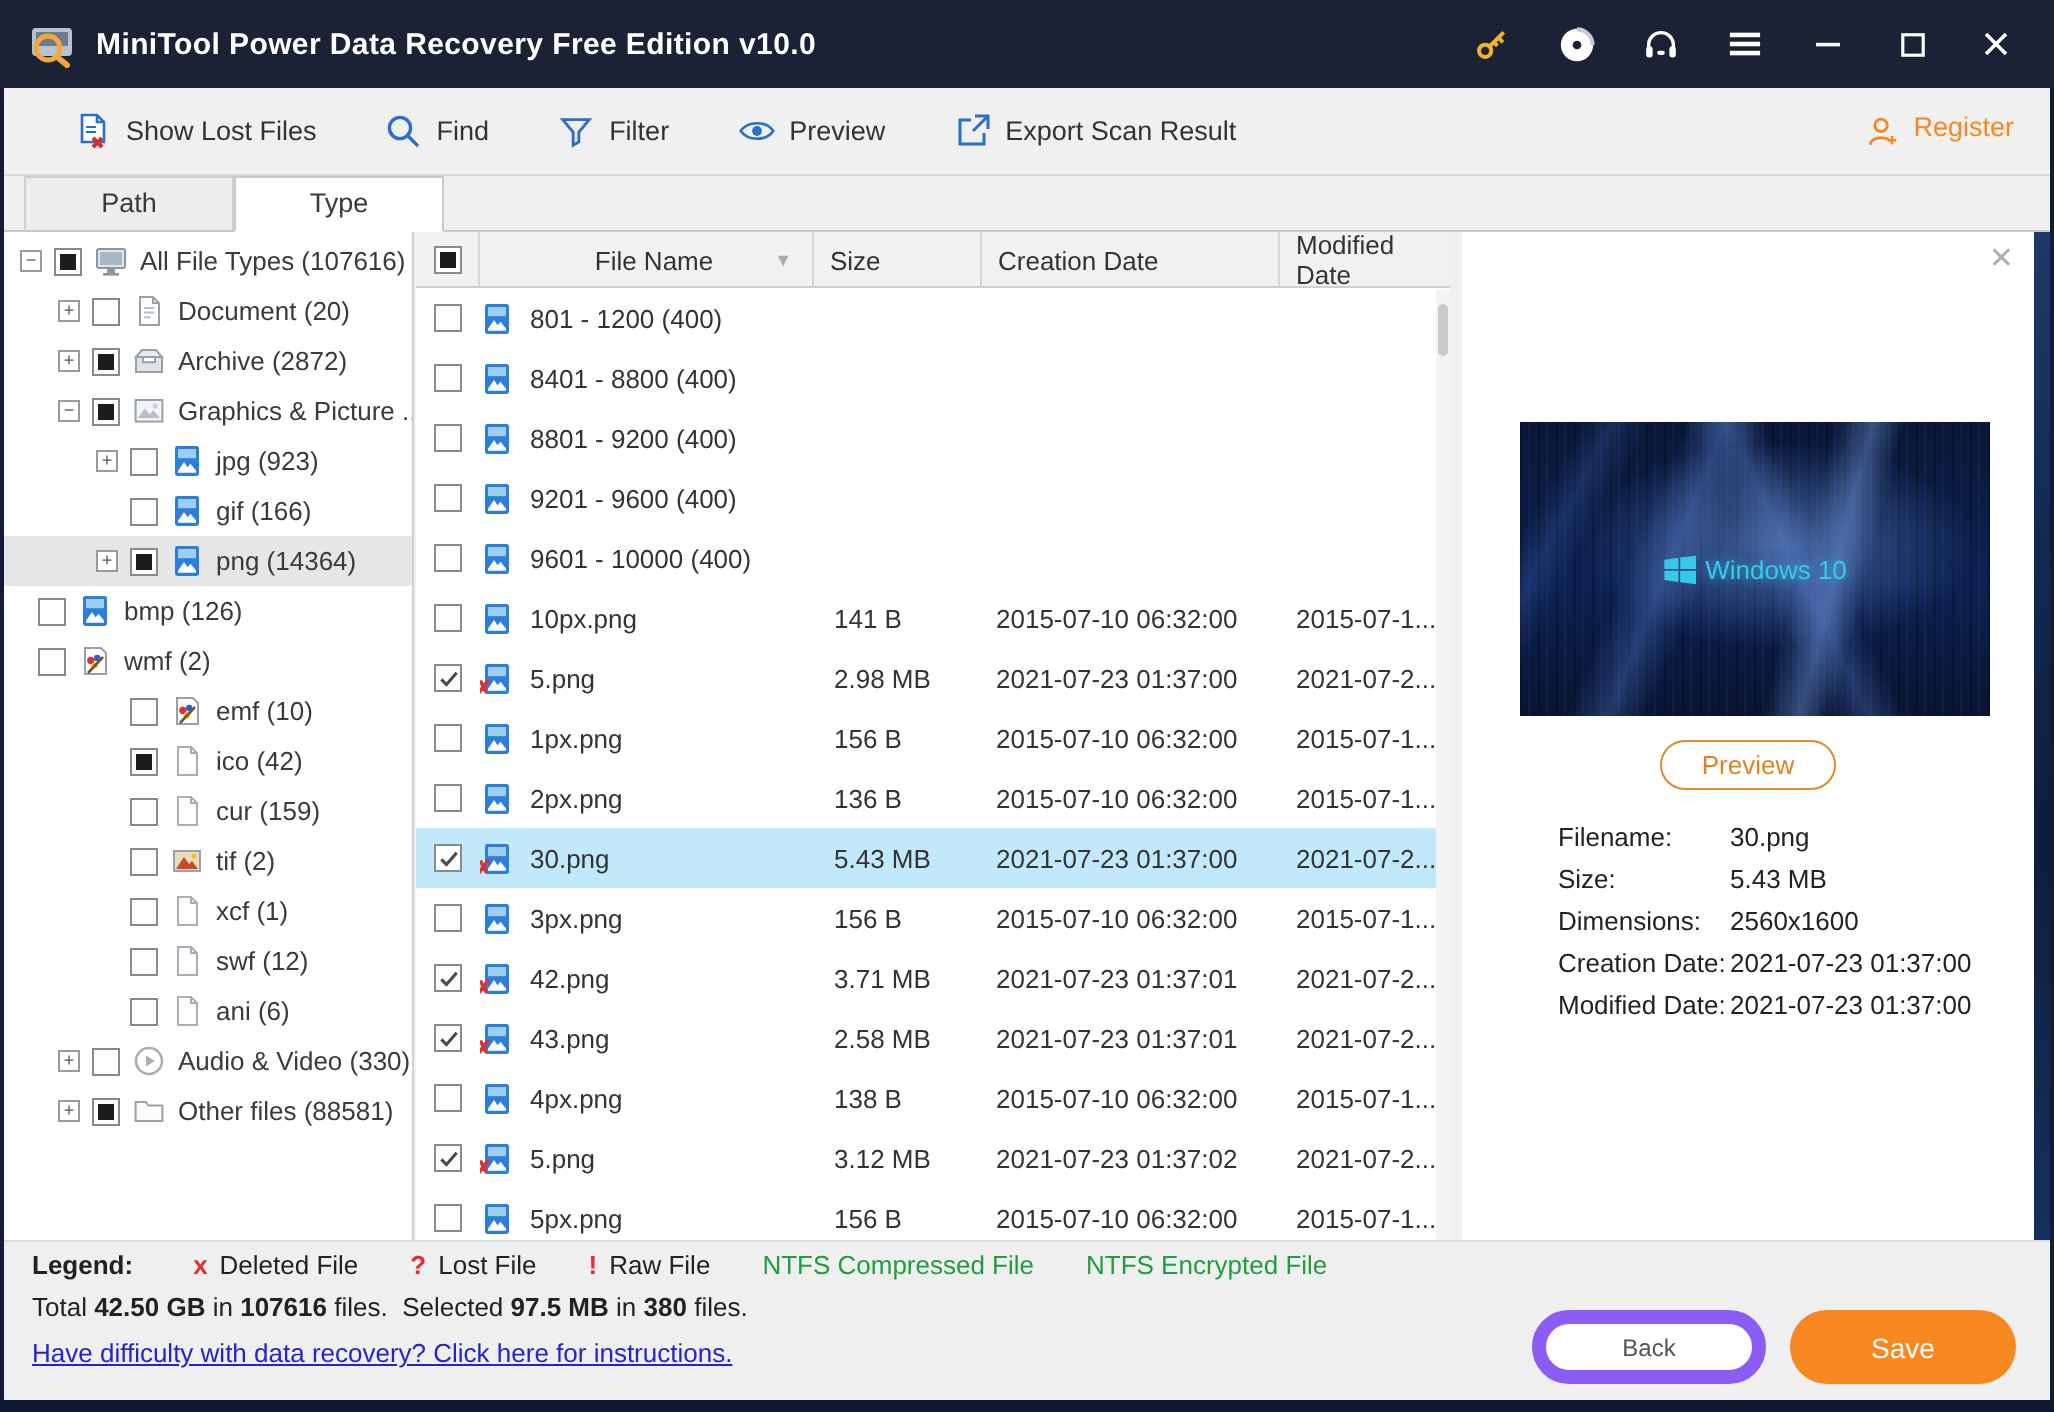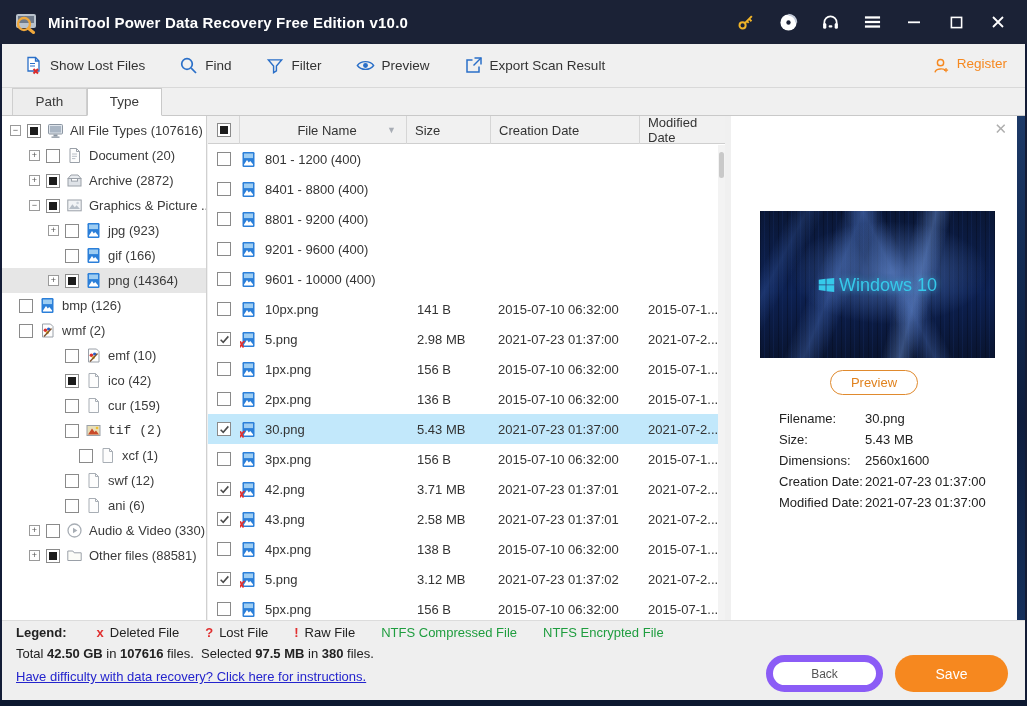--- a/index.html
+++ b/index.html
@@ -11,30 +11,30 @@
   .titlebar { position:absolute; left:0; top:0; width:1027px; height:44px;
     background:#1b2236; display:flex; align-items:center; padding-left:14px; }
   .app-logo { width:24px; height:24px; margin-right:10px; display:inline-flex; }
   .title { color:#fff; font-size:15px; font-weight:bold; letter-spacing:.2px; }
   .tb-icons { margin-left:auto; display:flex; align-items:center; gap:8px; padding-right:12px; }
   .tbi { width:34px; height:30px; display:inline-flex; align-items:center; justify-content:center; color:#fff; }
 
   
   .toolbar { position:absolute; left:2px; top:44px; width:1023px; height:44px;
     background:#f0f0f0; border-bottom:1px solid #d9d9d9; display:flex; align-items:center; }
-  .tb-left { display:flex; align-items:center; gap:34px; padding-left:22px; }
+  .tb-left { display:flex; align-items:center; gap:34px; padding-left:22px;margin-left:13px; }
   .tbitem { display:flex; align-items:center; gap:7px; font-size:13.5px; color:#333; cursor:default; }
   .ticon { display:inline-flex; width:19px; height:19px; align-items:center; justify-content:center; }
   .register { margin-left:auto; margin-right:18px; display:flex; align-items:flex-start; gap:6px;
     color:#f6881f; font-size:13.5px; }
 
   
   .tabrow { position:absolute; left:2px; top:88px; width:1023px; height:28px;
     background:#f0f0f0; border-bottom:1px solid #c9c9c9; display:flex; align-items:flex-end; padding-left:10px; }
-  .tab { width:75px; height:27px; line-height:26px; text-align:center; font-size:13.5px; color:#3a3a3a;
+  .tab { width:105px; height:27px; line-height:26px; text-align:center; font-size:13.5px; color:#3a3a3a;
     background:#ededed; border:1px solid #cfcfcf; border-bottom:none; }
   .tab.active { background:#fff; height:28px; margin-bottom:-1px; border:1px solid #c9c9c9; border-bottom:1px solid #fff; }
 
   
   .content { position:absolute; left:2px; top:116px; width:1023px; height:504px; background:#f0f0f0; }
   .tree { position:absolute; left:0; top:0; width:205px; height:504px; background:#fff;
     border-right:1px solid #d0d0d0; overflow:hidden; padding-top:2px; }
   .trow-tree { display:flex; align-items:center; gap:6px; height:25px; font-size:13px; color:#3a3a3a; white-space:nowrap; }
   .trow-tree.sel { background:#e6e6e6; }
   .exp { width:11px; height:11px; border:1px solid #9a9a9a; background:#fff; font-size:9px; line-height:9px;
@@ -72,21 +72,21 @@
   .wallpaper { position:absolute; left:29px; top:95px; width:235px; height:147px;
     background:
       radial-gradient(ellipse 60% 50% at 55% 42%, rgba(110,150,220,.55), rgba(10,20,50,0) 70%),
       linear-gradient(112deg, transparent 28%, rgba(80,120,200,.38) 35%, transparent 42%),
       linear-gradient(64deg, transparent 50%, rgba(90,130,210,.32) 57%, transparent 63%),
       linear-gradient(104deg, transparent 58%, rgba(120,160,230,.42) 65%, transparent 71%),
       linear-gradient(118deg, transparent 10%, rgba(70,110,190,.25) 15%, transparent 21%),
       repeating-linear-gradient(90deg, rgba(4,8,22,.35) 0 1px, transparent 1px 4px, rgba(25,50,110,.28) 4px 5px, transparent 5px 9px),
       linear-gradient(180deg, #0a1736, #0d2152 55%, #091430); }
   .winlogo { position:absolute; top:50%; left:50%; transform:translate(-50%,-50%);
-    display:flex; align-items:center; gap:5px; color:#36c9ea; font-size:18px; white-space:nowrap;
+    display:flex; align-items:center; gap:5px; color:#36c9ea; font-size:13px; white-space:nowrap;
     text-shadow:0 0 6px rgba(54,200,234,.8); }
   .preview-btn { position:absolute; left:50%; top:254px; transform:translateX(-50%);
     width:88px; height:25px; border-radius:13px; border:1px solid #e08a2e; background:#fff;
     color:#e0821e; font-size:13px; font-family:"Liberation Sans", sans-serif; }
   .details { position:absolute; left:48px; top:292px; font-size:13px; color:#222; }
   .drow { display:flex; height:21px; align-items:center; }
   .dlabel { width:86px; flex:none; }
   .rightstrip { position:absolute; left:1015px; top:0; width:8px; height:504px;
     background:linear-gradient(180deg,#1d3a68 0%, #122a52 30%, #0e1d3d 60%, #15305c 100%); }
 
@@ -391,33 +391,33 @@
           <span class="exp none"></span>
           <span class="cb"></span>
           <span class="ficon">
             <svg viewBox="0 0 17 17" width="17" height="17">
               <path d="M4 1.5 h6.5 l3 3 V15.5 H4 Z" fill="#fdfdfd" stroke="#a8aeb5"></path>
               <path d="M10.5 1.5 v3 h3" fill="none" stroke="#a8aeb5"></path>
             </svg>
           </span>
           <span>cur (159)</span>
         </div>
-        <div class="trow-tree" style="padding-left: 46px; font-family: Liberation Mono, monospace;">
+        <div class="trow-tree" style="padding-left: 46px;">
           <span class="exp none"></span>
           <span class="cb"></span>
           <span class="ficon">
             <svg viewBox="0 0 17 17" width="17" height="17">
               <rect x="2" y="3.5" width="13" height="10" fill="#e8dfb8" stroke="#9aa0a8"></rect>
               <path d="M3 12.5 L7 6.5 L9.5 10 L11 8.5 L14 12.5 Z" fill="#c94a2a"></path>
               <circle cx="12" cy="6" r="1.3" fill="#f0c030"></circle>
             </svg>
           </span>
           <span>tif (2)</span>
         </div>
-        <div class="trow-tree" style="padding-left: 46px; margin-left: 14px;">
+        <div class="trow-tree" style="padding-left: 46px;">
           <span class="exp none"></span>
           <span class="cb"></span>
           <span class="ficon">
             <svg viewBox="0 0 17 17" width="17" height="17">
               <path d="M4 1.5 h6.5 l3 3 V15.5 H4 Z" fill="#fdfdfd" stroke="#a8aeb5"></path>
               <path d="M10.5 1.5 v3 h3" fill="none" stroke="#a8aeb5"></path>
             </svg>
           </span>
           <span>xcf (1)</span>
         </div>

